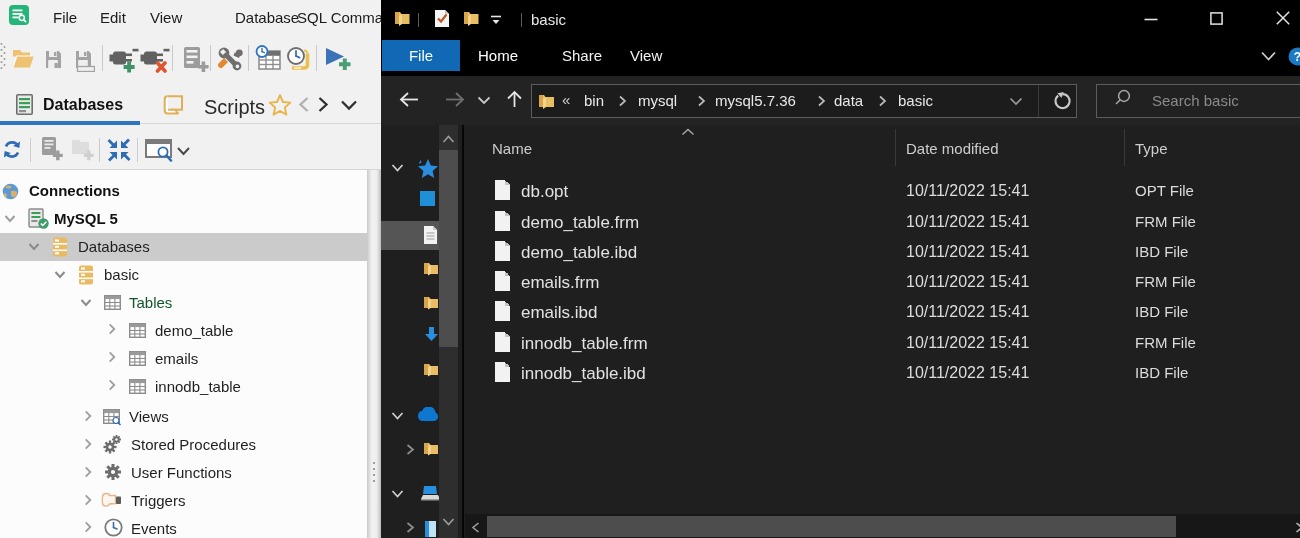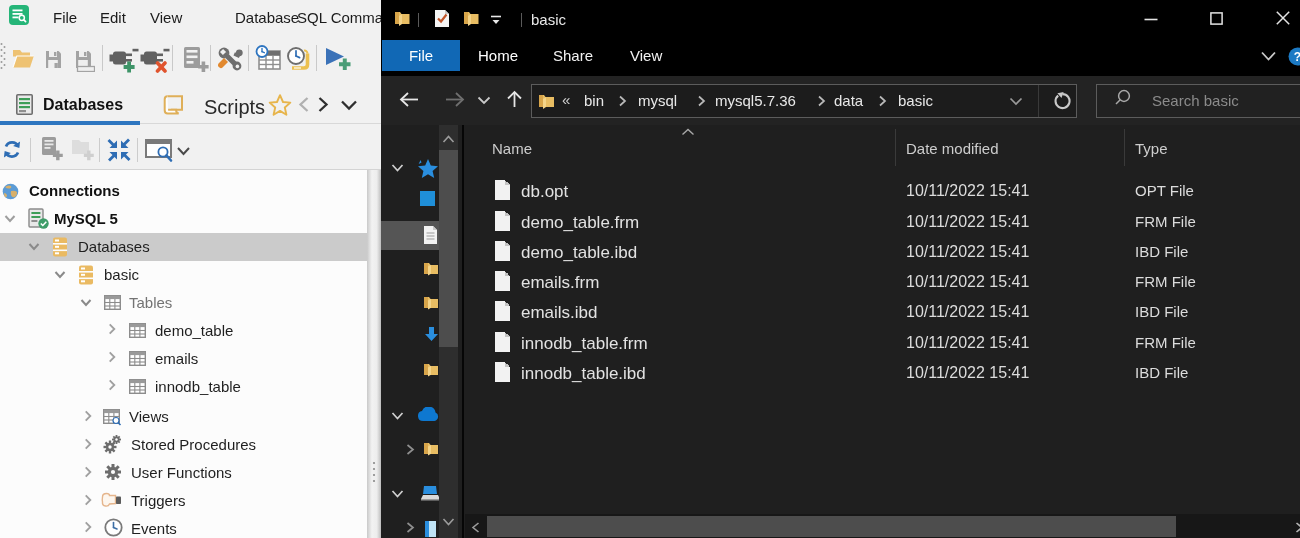--- a/index.html
+++ b/index.html
@@ -271,21 +271,21 @@
     <svg class="abs" style="left:104px;top:125px;" width="17" height="15" viewBox="0 0 17 15">
       <rect x="0.7" y="0.7" width="15.6" height="13.6" fill="#fff" stroke="#8c8c8c" stroke-width="1.4"></rect>
       <rect x="0.7" y="0.7" width="15.6" height="3.4" fill="#9a9a9a"></rect>
       <g stroke="#8c8c8c" stroke-width="1.1">
           <line x1="5.8" y1="4" x2="5.8" y2="14"></line>
           <line x1="10.9" y1="4" x2="10.9" y2="14"></line>
           <line x1="1" y1="7.5" x2="16" y2="7.5"></line>
           <line x1="1" y1="11" x2="16" y2="11"></line>
         </g>
     </svg>
-    <div class="tlabel" style="left:129px;top:124px;color:#737373;">Tables</div>
+    <div class="tlabel" style="left:129px;top:124px;color:#14532d;">Tables</div>
 
     <svg class="chev" style="left:106px;top:153px;" width="9" height="13" viewBox="0 0 9 13">
         <path d="M2 1.5 L7 6.5 L2 11.5" fill="none" stroke="#a0a0a0" stroke-width="2"></path>
       </svg>
     <svg class="abs" style="left:129px;top:153px;" width="17" height="15" viewBox="0 0 17 15">
       <rect x="0.7" y="0.7" width="15.6" height="13.6" fill="#fff" stroke="#8c8c8c" stroke-width="1.4"></rect>
       <rect x="0.7" y="0.7" width="15.6" height="3.4" fill="#9a9a9a"></rect>
       <g stroke="#8c8c8c" stroke-width="1.1">
           <line x1="5.8" y1="4" x2="5.8" y2="14"></line>
           <line x1="10.9" y1="4" x2="10.9" y2="14"></line>
@@ -450,21 +450,21 @@
   <svg class="abs" style="left:895px;top:11px;" width="14" height="14" viewBox="0 0 14 14">
       <g stroke="#e3e3e3" stroke-width="1.5">
         <line x1="0.8" y1="0.8" x2="13.2" y2="13.2"></line>
         <line x1="13.2" y1="0.8" x2="0.8" y2="13.2"></line>
       </g>
     </svg>
 
   <div class="abs" style="left:1px;top:40px;width:78px;height:31px;background:#1168b5;"></div>
   <div class="abs" style="left:1px;top:47px;width:78px;height:18px;font-size:15px;color:#fff;text-align:center;">File</div>
   <div class="abs etxt" style="left:97px;top:47px;color:#ffffff;text-align:right;">Home</div>
-  <div class="abs etxt" style="left:172px;top:47px;color:#f2f2f2;">Share</div>
+  <div class="abs etxt" style="left:181px;top:47px;color:#f2f2f2;">Share</div>
   <div class="abs etxt" style="left:249px;top:47px;color:#f2f2f2;">View</div>
   <svg class="abs" style="left:879px;top:51px;" width="17" height="11" viewBox="0 0 17 11">
       <path d="M2 1.5 L8.5 8.5 L15 1.5" fill="none" stroke="#c9c9c9" stroke-width="1.8"></path>
     </svg>
   <svg class="abs" style="left:907px;top:47px;" width="19" height="19" viewBox="0 0 19 19">
       <circle cx="9.5" cy="9.5" r="9" fill="#1c7ac4"></circle>
       <text x="9.5" y="14" font-size="12" font-weight="bold" fill="#fff" text-anchor="middle">?</text>
     </svg>
 
   <div class="abs" style="left:0;top:76px;width:919px;height:49px;background:#232323;"></div>

